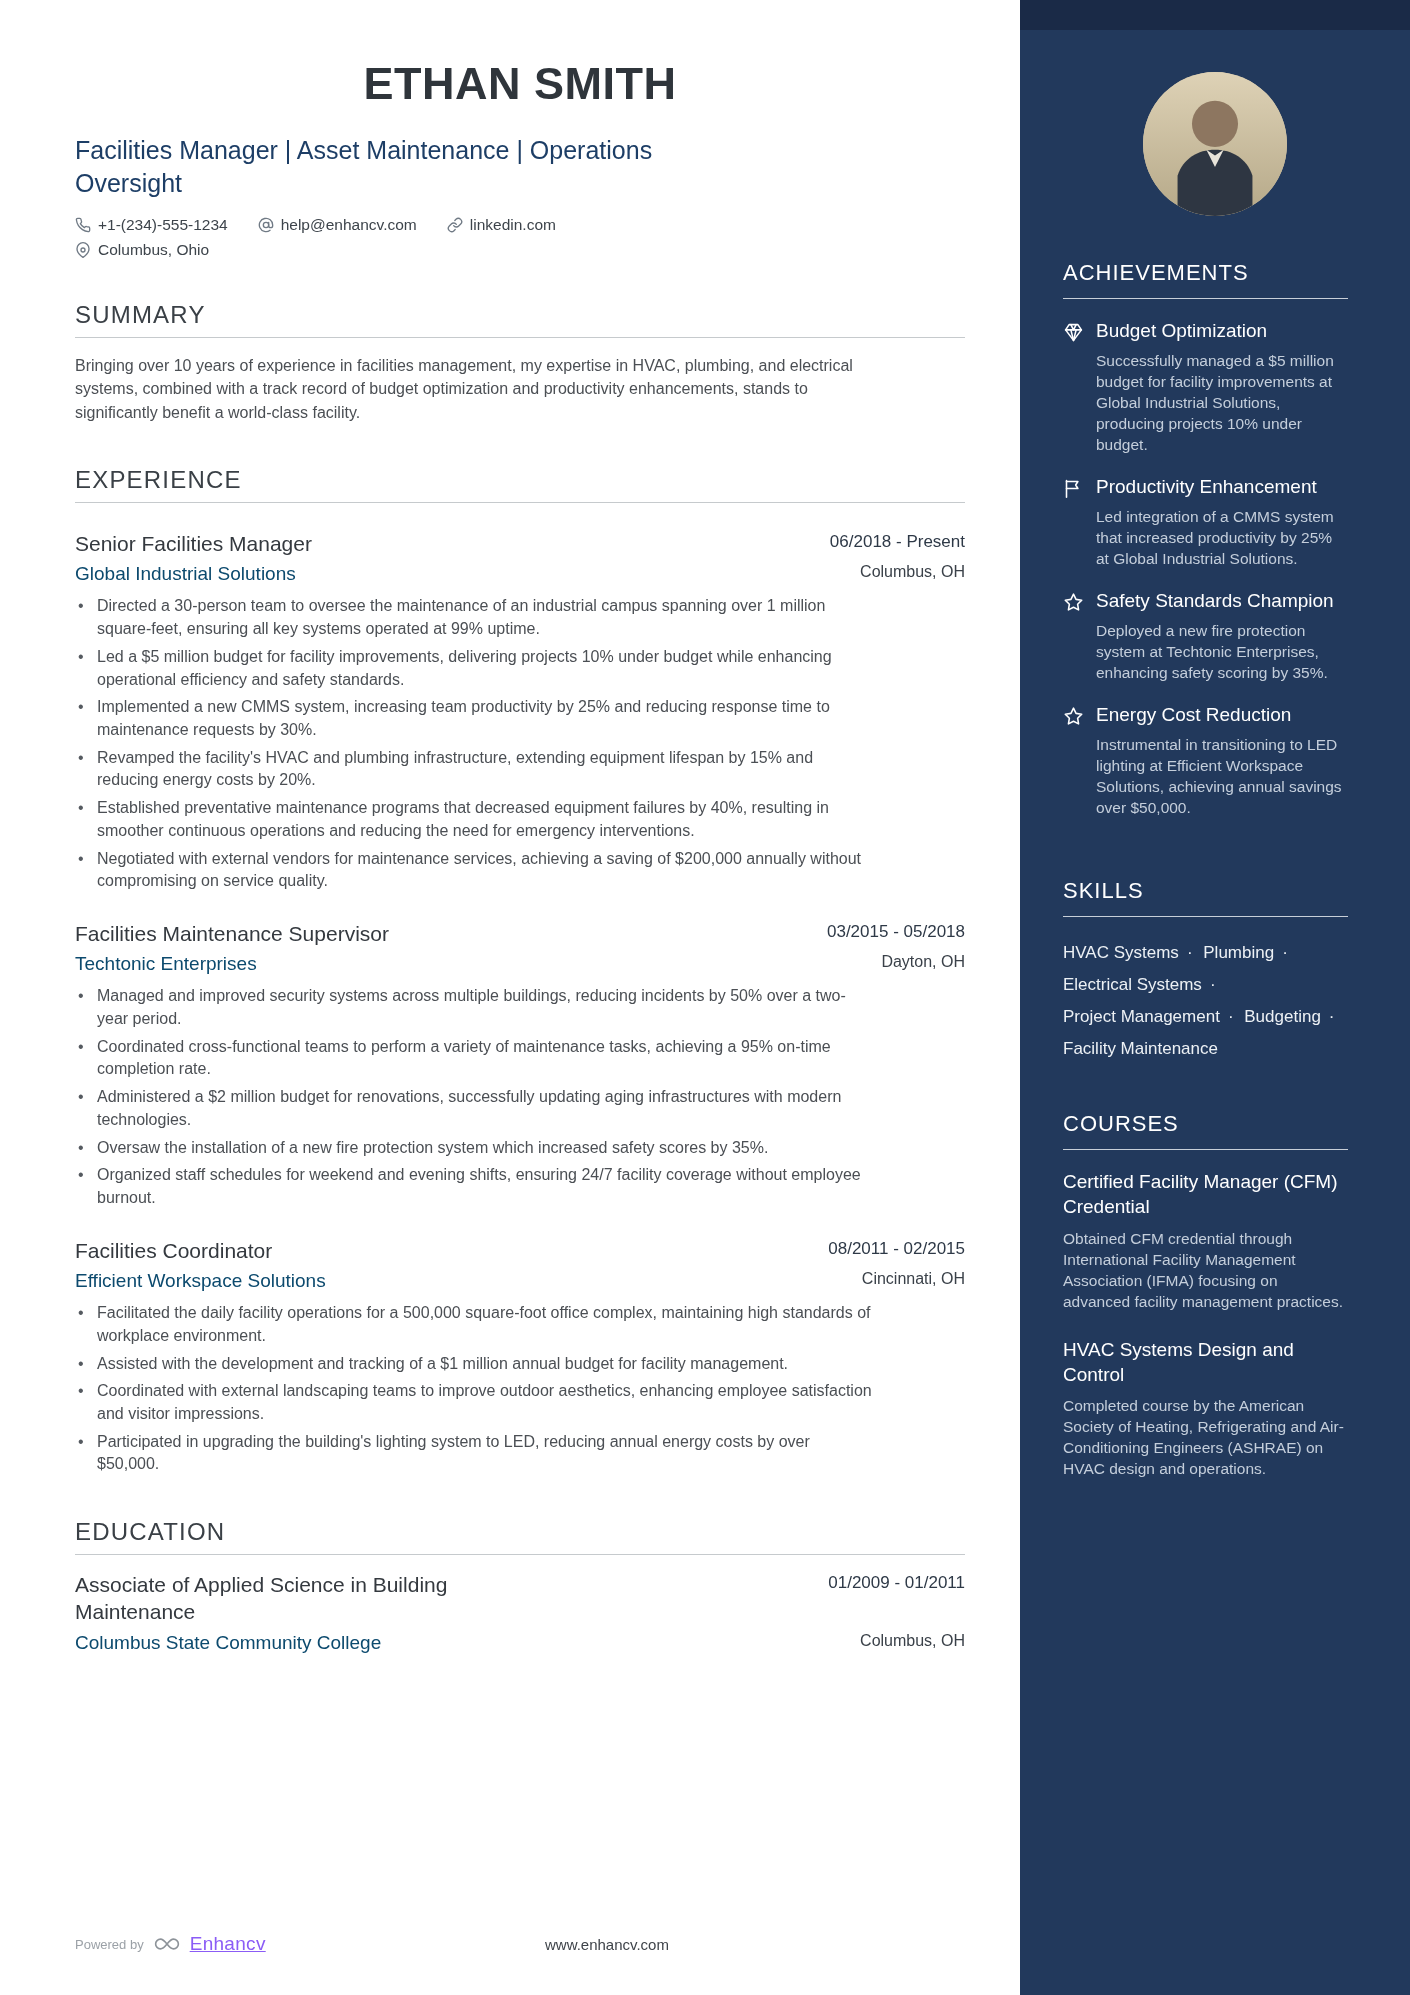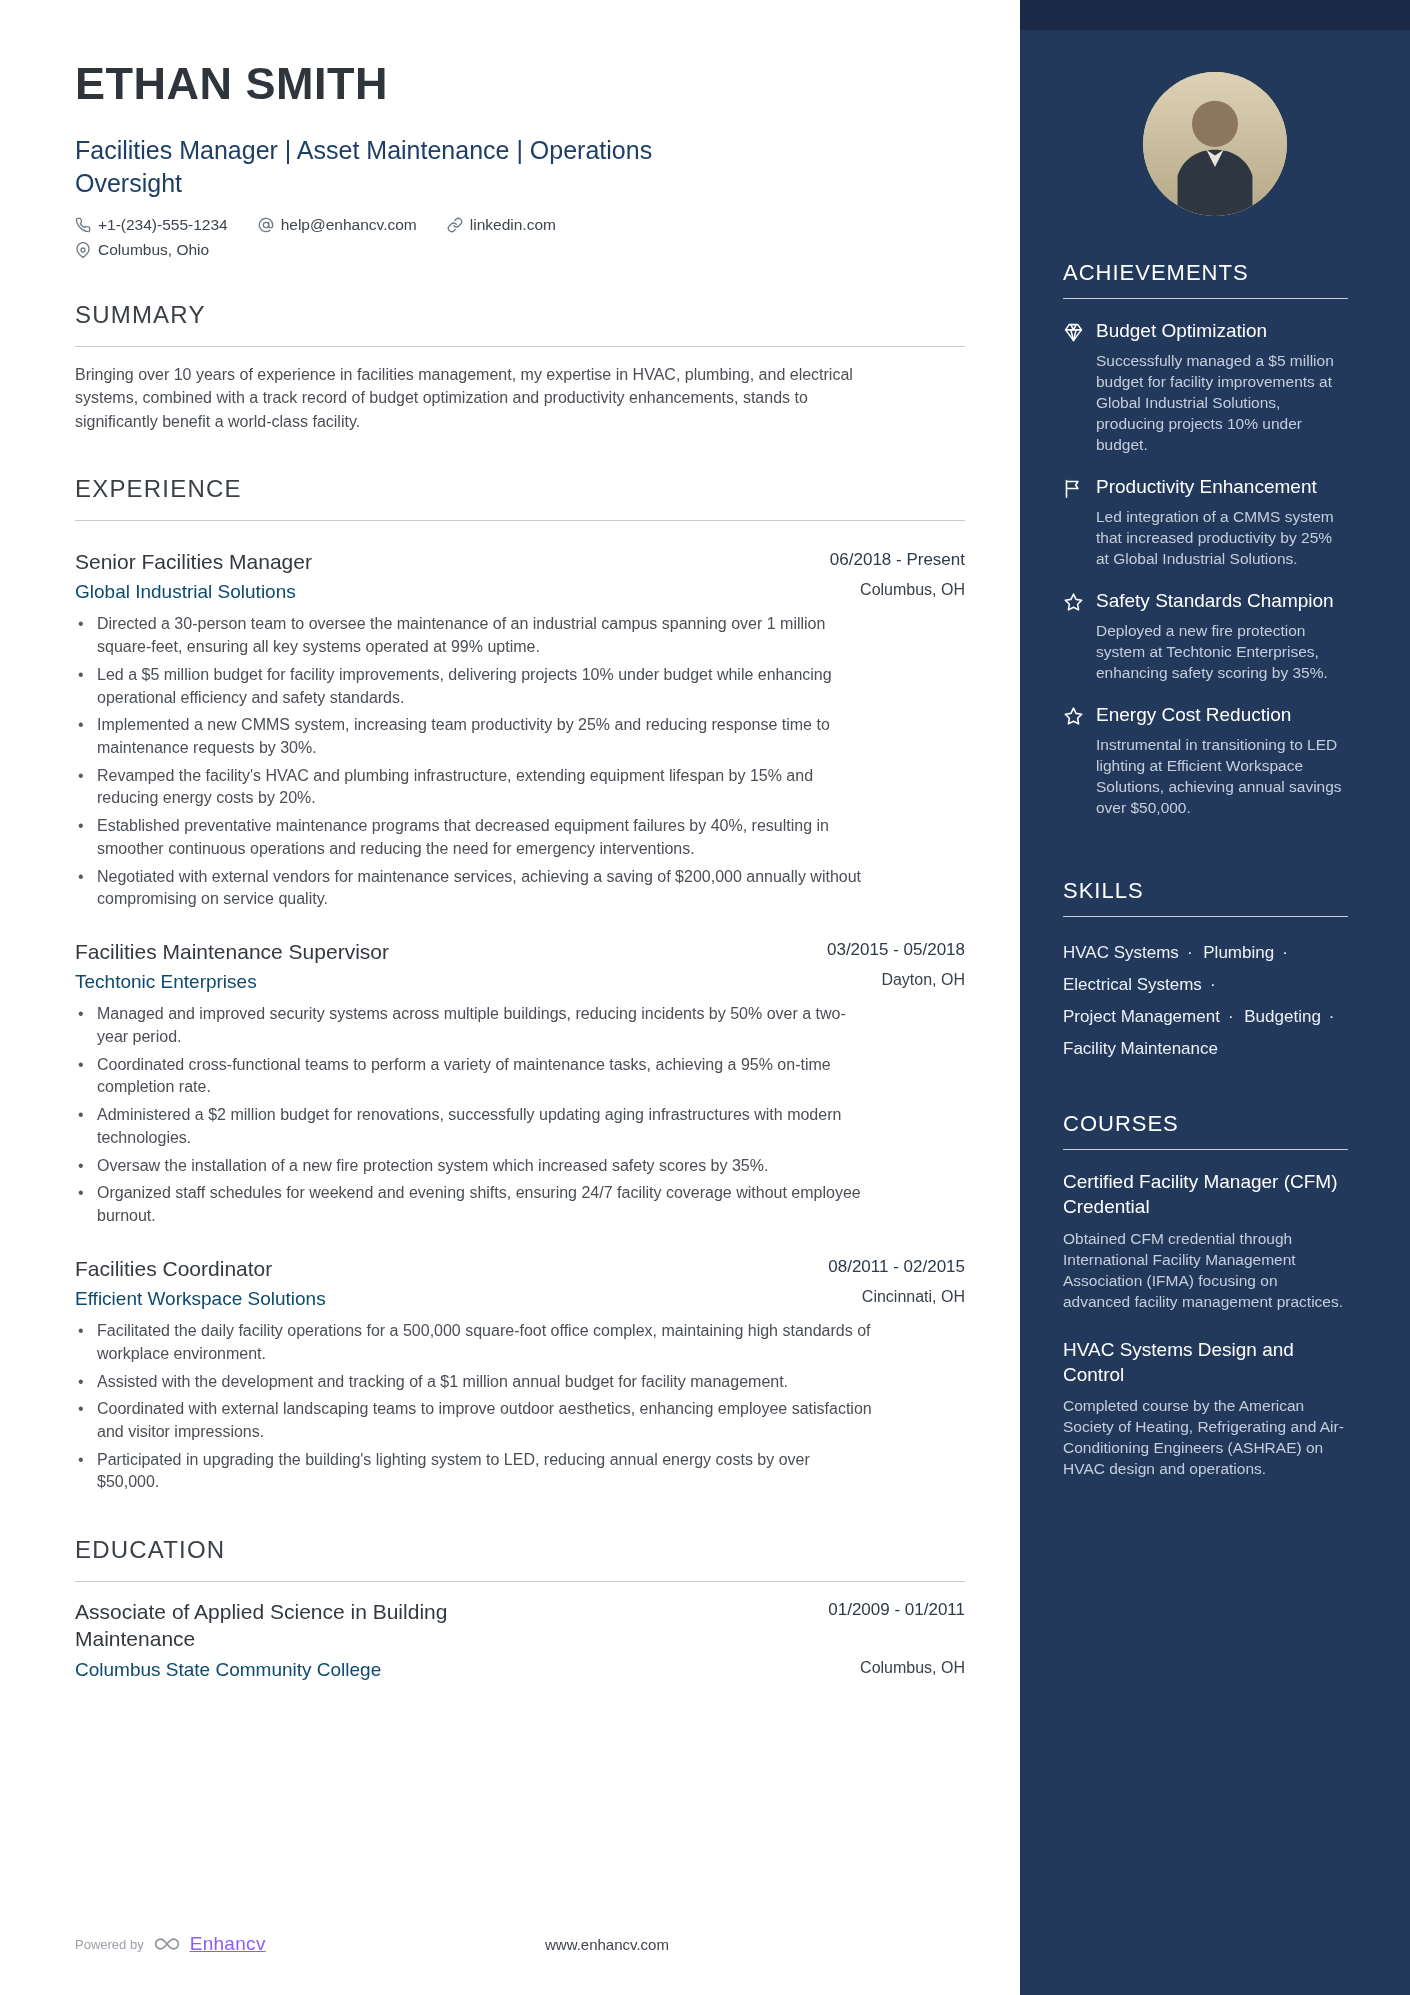--- a/index.html
+++ b/index.html
@@ -2,31 +2,31 @@
 <html><head>
 <meta charset="utf-8">
 <style>
   * { margin:0; padding:0; box-sizing:border-box; }
   body { font-family:"Liberation Sans","DejaVu Sans",sans-serif; background:#e8e8e8; }
   .page { width:1410px; height:1995px; display:flex; background:#ffffff; margin:0 auto; position:relative; overflow:hidden; }
 
   
   .left { width:1020px; position:relative; padding:58px 55px 0 75px; }
 
-  h1.name { font-size:45px; font-weight:700; color:#2f353b; letter-spacing:0.5px; }
+  h1.name { font-size:45px; font-weight:700; color:#2f353b; letter-spacing:0.5px;text-align:center; }
   .headline { font-size:25px; color:#1d3e66; margin-top:24px; line-height:1.32; max-width:640px; font-weight:400; }
 
   .contact-rows { margin-top:16px; }
   .contact-row { display:flex; align-items:center; gap:30px; margin-bottom:7px; }
   .contact-item { display:flex; align-items:center; gap:7px; font-size:15.5px; color:#3d444b; }
   .contact-item .ic { color:#707a85; display:flex; }
   .contact-item svg { width:16px; height:16px; }
 
   section.lsec { margin-top:42px; }
-  h2.sec { font-size:24px; font-weight:500; color:#3a4046; letter-spacing:1.2px; padding-bottom:17px; border-bottom:1px solid #c6cacd; margin-bottom:16px; }
+  h2.sec { font-size:24px; font-weight:500; color:#3a4046; letter-spacing:1.2px; padding-bottom:8px; border-bottom:1px solid #c6cacd; margin-bottom:16px; }
 
   p.summary-text { font-size:16px; color:#4b4f54; line-height:1.46; max-width:805px; }
 
   .job { margin-bottom:26px;margin-top:27px; }
   .job-head { display:flex; justify-content:space-between; align-items:flex-start; }
   .job-head h3 { font-size:21px; font-weight:500; color:#34393f; line-height:1.3; }
   .degree { max-width:480px; }
   .dates { font-size:17px; font-weight:500; color:#2e3947; white-space:nowrap; padding-top:2px; }
   .job-sub { display:flex; justify-content:space-between; align-items:flex-start; margin-top:6px; }
   .company { font-size:19px; color:#0c4a6e; }

